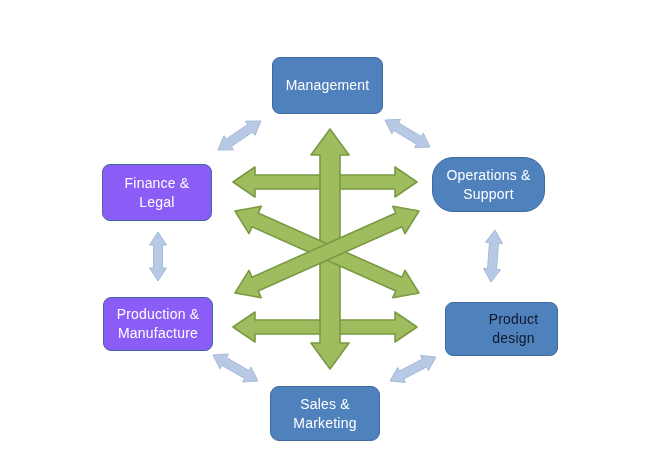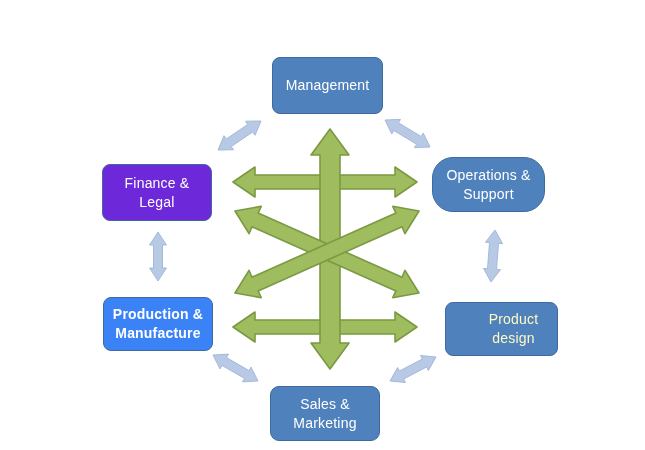--- a/index.html
+++ b/index.html
@@ -46,33 +46,33 @@
       <polygon points="233,158 255,173 255,165 395,165 395,173 417,158 395,143 395,151 255,151 255,143" fill="#9fbc5f" stroke="#7a9942" stroke-width="1.6" stroke-linejoin="round"></polygon>
       <polygon points="233,303 255,318 255,310 395,310 395,318 417,303 395,288 395,296 255,296 255,288" fill="#9fbc5f" stroke="#7a9942" stroke-width="1.6" stroke-linejoin="round"></polygon>
       <polygon points="330,105 311,131 320,131 320,319 311,319 330,345 349,319 340,319 340,131 349,131" fill="#9fbc5f" stroke="#7a9942" stroke-width="1.6" stroke-linejoin="round"></polygon>
       <polygon points="235,187 249,209.7 252,202.8 395.9,266.9 392.8,273.7 419,269 405,246.3 402,253.2 258.1,189.1 261.2,182.3" fill="#9fbc5f" stroke="#7a9942" stroke-width="1.6" stroke-linejoin="round"></polygon>
       <polygon points="419,187 392.8,182.3 395.9,189.1 252,253.2 249,246.3 235,269 261.2,273.7 258.1,266.9 402,202.8 405,209.7" fill="#9fbc5f" stroke="#7a9942" stroke-width="1.6" stroke-linejoin="round"></polygon>
     </svg>
 
   <div class="node" id="node-management" style="background: rgb(79, 129, 189); border: 1.5px solid rgb(62, 106, 160); color: rgb(255, 255, 255);">
     <span class="node-label">Management</span>
   </div>
-  <div class="node" id="node-finance-legal" style="background: #6d28d9; border: 1.5px solid rgb(62, 106, 160); color: rgb(255, 255, 255);">
+  <div class="node" id="node-finance-legal" style="background: #8b5cf6; border: 1.5px solid rgb(62, 106, 160); color: rgb(255, 255, 255);">
     <span class="node-label">Finance &amp;
 Legal</span>
   </div>
   <div class="node" id="node-operations-support" style="background: rgb(79, 129, 189); border: 1.5px solid rgb(62, 106, 160); color: rgb(255, 255, 255);">
     <span class="node-label">Operations &amp;
 Support</span>
   </div>
-  <div class="node" id="node-product-design" style="background: rgb(79, 129, 189); border: 1.5px solid rgb(62, 106, 160); color: #fef9c3; padding-left: 24px;">
+  <div class="node" id="node-product-design" style="background: rgb(79, 129, 189); border: 1.5px solid rgb(62, 106, 160); color: #0f172a; padding-left: 24px;">
     <span class="node-label">Product
 design</span>
   </div>
   <div class="node" id="node-sales-marketing" style="background: rgb(79, 129, 189); border: 1.5px solid rgb(62, 106, 160); color: rgb(255, 255, 255);">
     <span class="node-label">Sales &amp;
 Marketing</span>
   </div>
-  <div class="node" id="node-production-manufacture" style="background: #3b82f6; border: 1.5px solid rgb(62, 106, 160); color: rgb(255, 255, 255); font-weight: bold;">
+  <div class="node" id="node-production-manufacture" style="background: #8b5cf6; border: 1.5px solid rgb(62, 106, 160); color: rgb(255, 255, 255);">
     <span class="node-label">Production &amp;
 Manufacture</span>
   </div>
 </div>
 
 </body></html>

